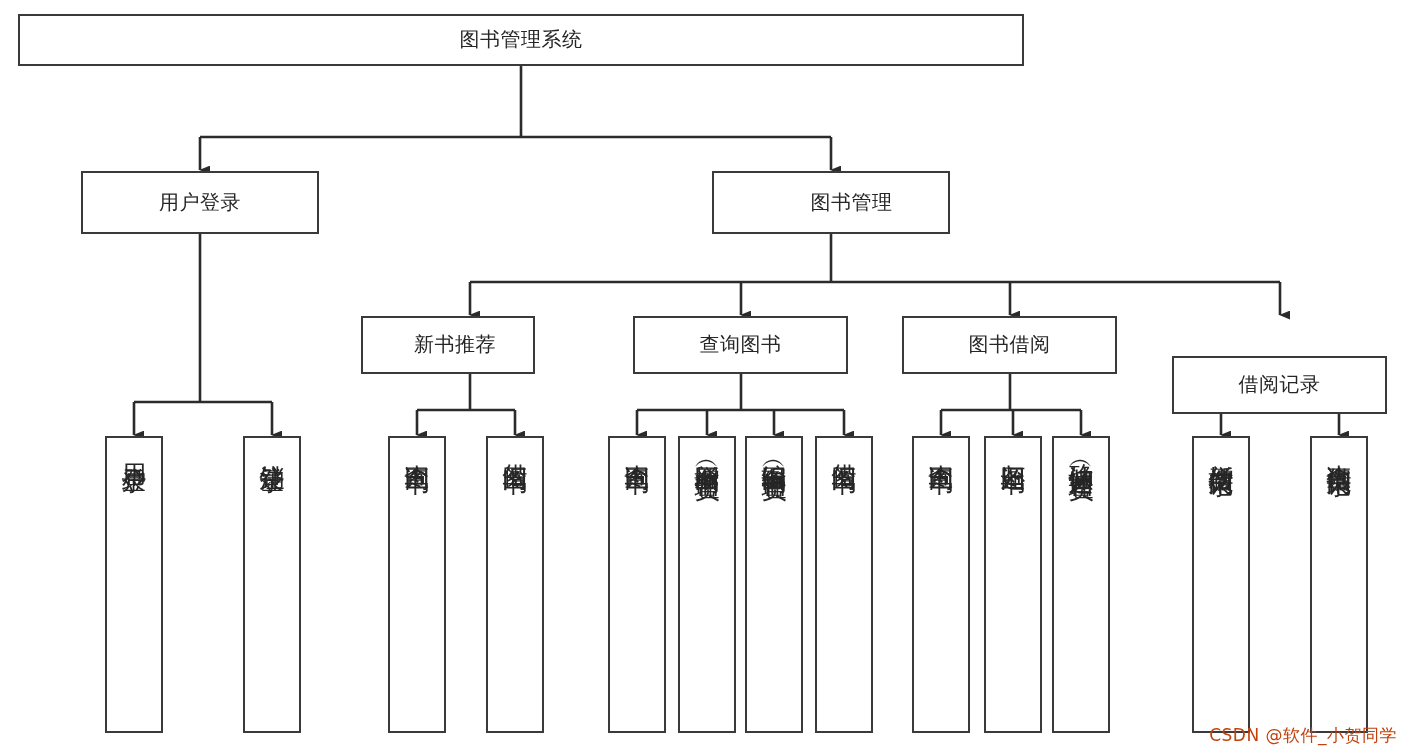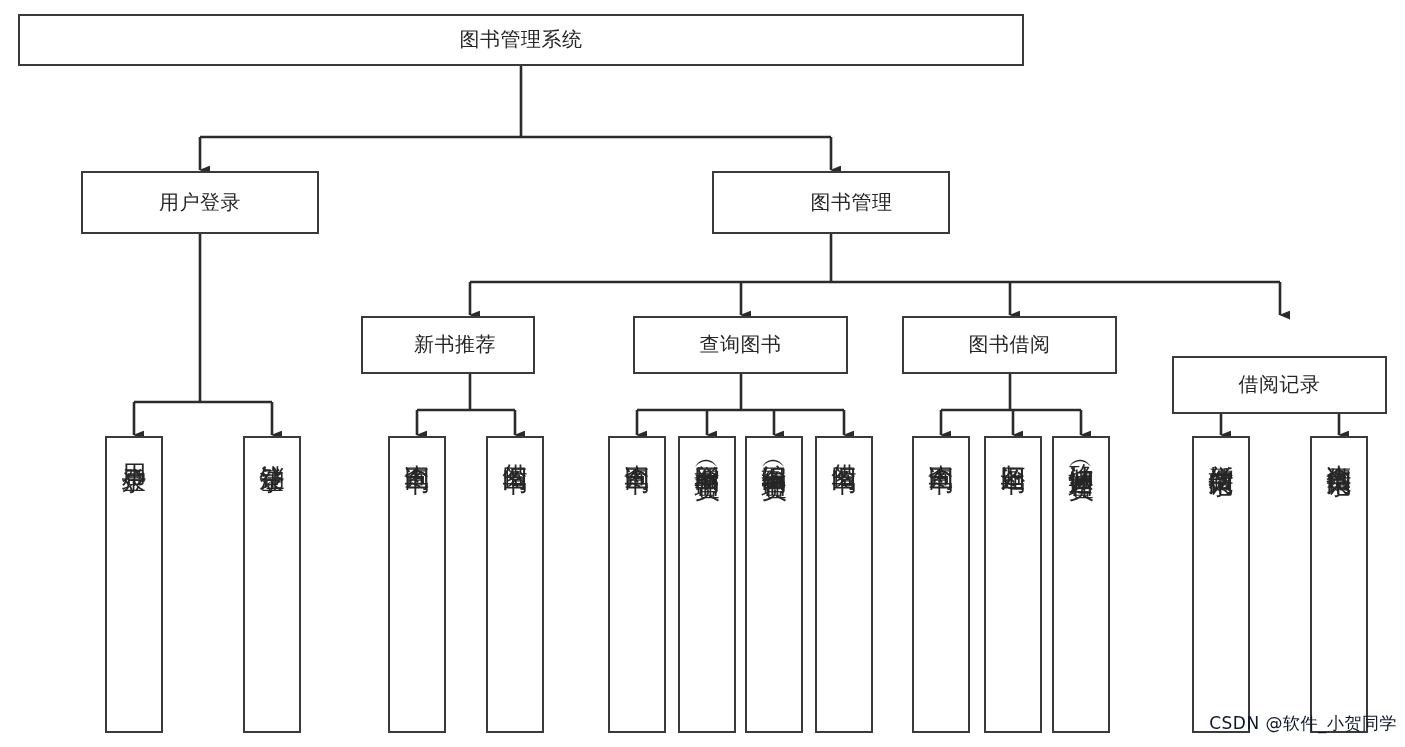--- a/index.html
+++ b/index.html
@@ -58,23 +58,23 @@
   .node.v .node-label {
     font-size: 25px;
     writing-mode: vertical-rl;
     text-orientation: upright;
     letter-spacing: 2px;
     line-height: 1;
   }
   .watermark {
     position: absolute;
     right: 8px;
-    bottom: 12px;
+    bottom: 0;
     font-size: 17px;
-    color: #0f172a;
+    color: #c2410c;
     letter-spacing: 0.5px;
     z-index: 8;
     white-space: nowrap;
     font-family: "DejaVu Sans", "Liberation Sans", sans-serif;
   }
 </style>
 </head>
 <body>
 
 <div id="diagram-root">

